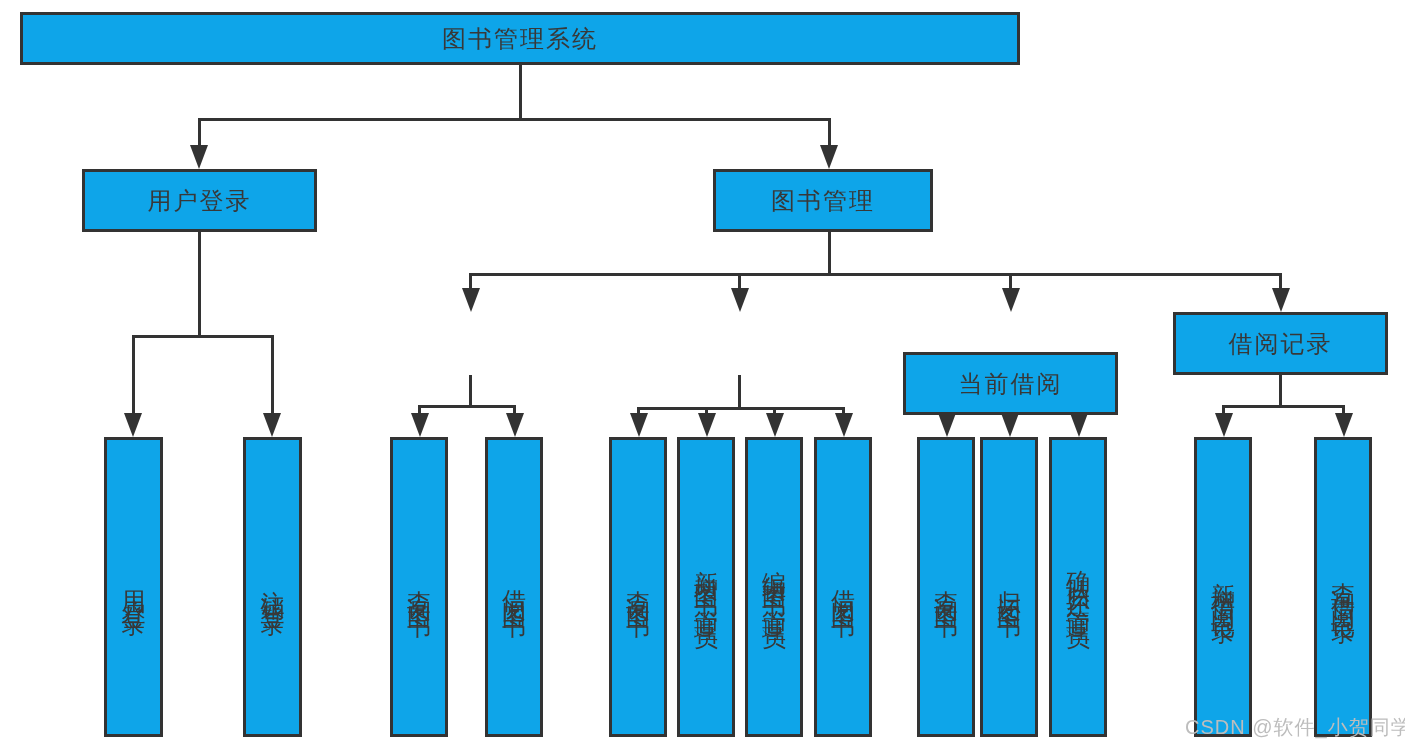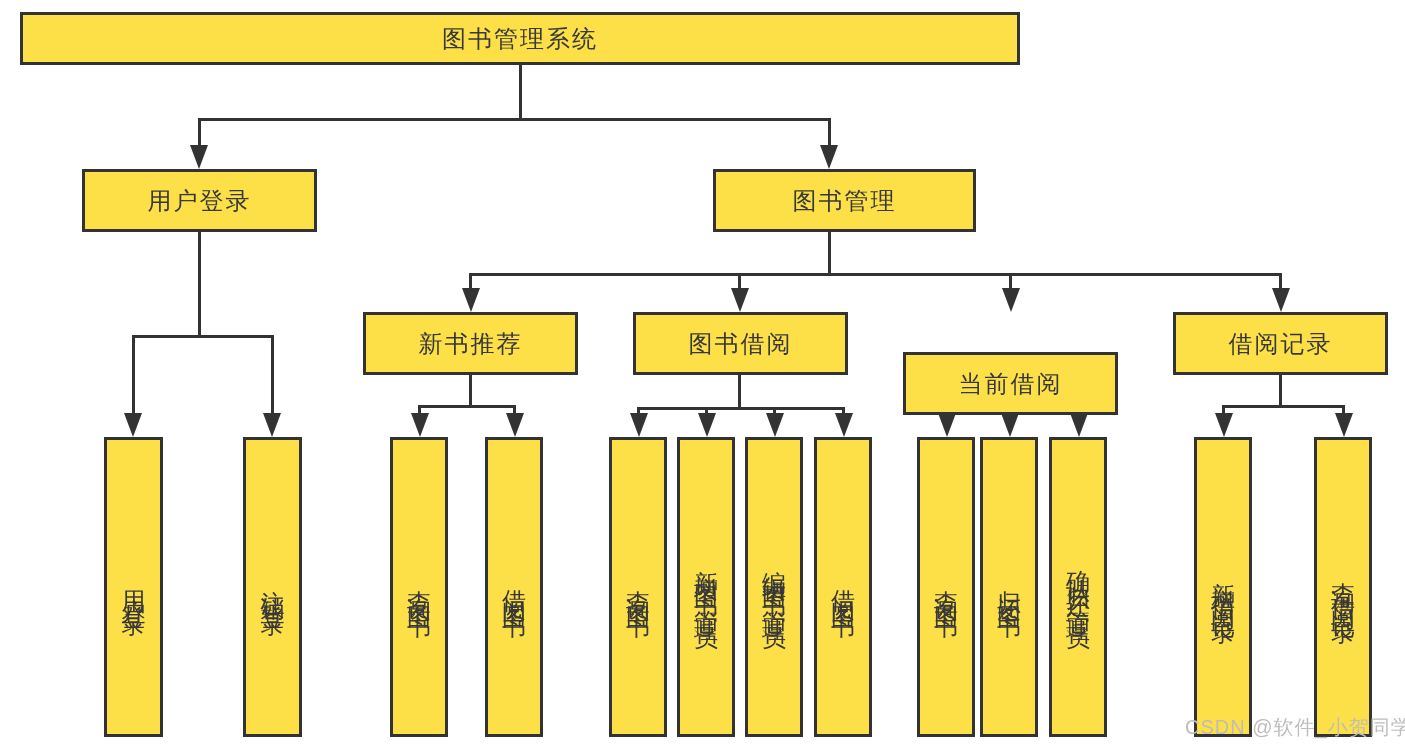--- a/index.html
+++ b/index.html
@@ -7,21 +7,21 @@
     position:relative;
     width:1405px;height:747px;
     background:#ffffff;
     font-family:"Liberation Sans", sans-serif;
     overflow:hidden;
   }
   .node{
     position:absolute;
     box-sizing:border-box;
     border:3px solid #333333;
-    background:#fde047;
+    background:#0ea5e9;
     display:flex;
     align-items:center;
     justify-content:center;
     color:#383838;
   }
   .node.h span{
     font-size:24px;
     letter-spacing:2px;
     white-space:nowrap;
   }
@@ -114,30 +114,24 @@
   <div class="vl" style="left:1342px;top:405px;height:10px;"></div>
   <div class="ar" style="left:1335px;top:413px;"></div>
 
   <div class="node h" style="left:20px;top:12px;width:1000px;height:53px;">
     <span>图书管理系统</span>
   </div>
 
   <div class="node h" style="left:82px;top:169px;width:235px;height:63px;">
     <span>用户登录</span>
   </div>
-  <div class="node h" style="left:713px;top:169px;width:263px;height:63px;">
+  <div class="node h" style="left:713px;top:169px;width:220px;height:63px;">
     <span>图书管理</span>
   </div>
 
-  <div class="node h" style="left:363px;top:312px;width:215px;height:63px;">
-    <span>新书推荐</span>
-  </div>
-  <div class="node h" style="left:633px;top:312px;width:215px;height:63px;">
-    <span>图书借阅</span>
-  </div>
   <div class="node h" style="left:903px;top:312px;width:215px;height:63px;margin-top:40px;">
     <span>当前借阅</span>
   </div>
   <div class="node h" style="left:1173px;top:312px;width:215px;height:63px;">
     <span>借阅记录</span>
   </div>
 
   <div class="node v" style="left:104px;top:437px;width:59px;height:300px;">
     <span>用户登录</span>
   </div>

